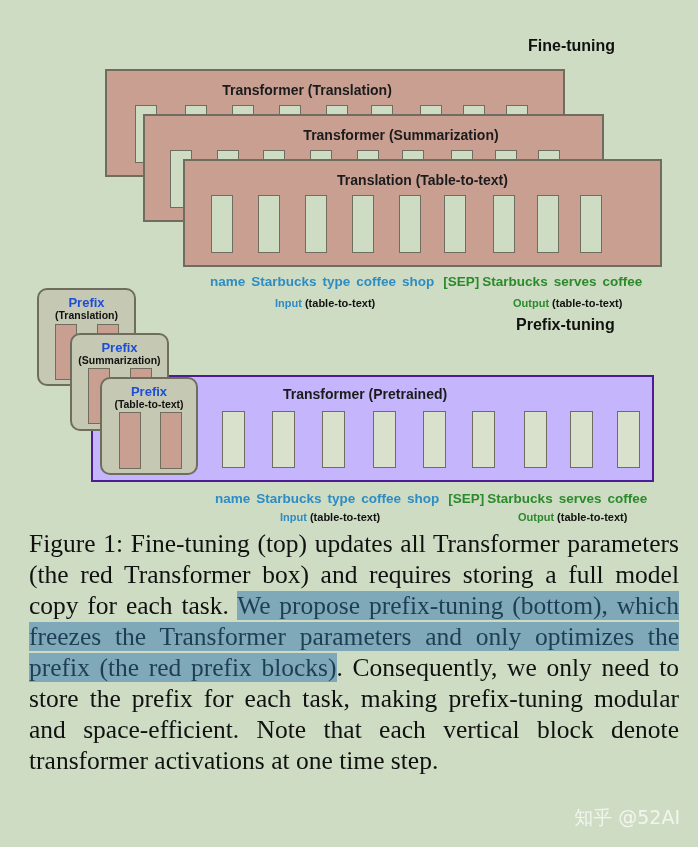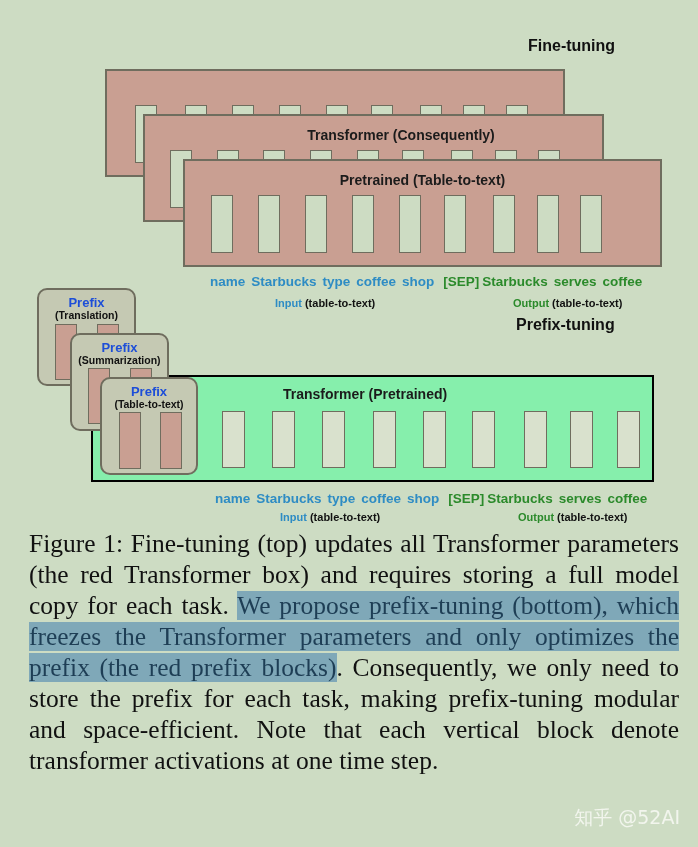--- a/index.html
+++ b/index.html
@@ -2,21 +2,21 @@
 <html><head>
 <meta charset="utf-8">
 <style>
   html,body{margin:0;padding:0;}
   body{width:698px;height:847px;background:#cddcc3;position:relative;overflow:hidden;font-family:"Liberation Sans",sans-serif;}
   .abs{position:absolute;}
   .section-title{font-weight:bold;font-size:16px;color:#111;}
   .tbox{position:absolute;background:#c99f92;border:2px solid #6f6d5e;box-sizing:border-box;}
   .tbox .ttl{position:absolute;left:0;right:0;text-align:center;font-weight:bold;font-size:14px;color:#1b1b1b;}
   .blk{position:absolute;background:#cddcc3;border:1.5px solid #6f6d5e;box-sizing:border-box;}
-  .pre-box{position:absolute;background:#86efac;border:2px solid #000000;box-sizing:border-box;}
+  .pre-box{position:absolute;background:#c4b5fd;border:2px solid #4c1d95;box-sizing:border-box;}
   .pre-box .ttl{position:absolute;text-align:center;font-weight:bold;font-size:14px;color:#1b1b1b;}
   .pblk{position:absolute;background:#d9e1cd;border:1.5px solid #6f6d5e;box-sizing:border-box;}
   .pfx{position:absolute;background:#c5c9b3;border:2px solid #6f6d5e;border-radius:10px;box-sizing:border-box;}
   .pfx .p1{position:absolute;left:0;right:0;text-align:center;font-weight:bold;font-size:13px;color:#1d4ed8;}
   .pfx .p2{position:absolute;left:0;right:0;text-align:center;font-weight:bold;font-size:10.5px;color:#111;}
   .rblk{position:absolute;background:#c99f92;border:1.5px solid #6f6d5e;box-sizing:border-box;}
   .tokens{position:absolute;font-weight:bold;font-size:13.5px;white-space:nowrap;}
   .tok-in{color:#2e8cc4;margin-right:6px;}
   .tok-out{color:#2b8a2b;margin-right:6px;}
   .sub{position:absolute;font-size:11px;font-weight:bold;color:#111;white-space:nowrap;}
@@ -25,46 +25,47 @@
   .caption{position:absolute;left:29px;top:528px;width:650px;font-family:"Liberation Serif",serif;font-size:25.5px;line-height:31px;color:#111;text-align:justify;}
   .hl{background:#7fa8b8;color:#1e3e55;}
   .wm{position:absolute;right:18px;top:805px;font-size:19px;color:#f4f7f0;font-family:"DejaVu Sans",sans-serif;opacity:0.95;}
 </style>
 </head>
 <body>
 
 <div class="abs section-title" style="left:528px;top:37px;">Fine-tuning</div>
 
 <div class="tbox" style="left:105px;top:69px;width:460px;height:108px;">
+  <div class="ttl" style="top:11px;left:0;width:400px;">Transformer (Translation)</div>
   <div class="blk" style="left:28px;top:34px;width:22px;height:58px;"></div>
   <div class="blk" style="left:78px;top:34px;width:22px;height:58px;"></div>
   <div class="blk" style="left:125px;top:34px;width:22px;height:58px;"></div>
   <div class="blk" style="left:172px;top:34px;width:22px;height:58px;"></div>
   <div class="blk" style="left:219px;top:34px;width:22px;height:58px;"></div>
   <div class="blk" style="left:264px;top:34px;width:22px;height:58px;"></div>
   <div class="blk" style="left:313px;top:34px;width:22px;height:58px;"></div>
   <div class="blk" style="left:356px;top:34px;width:22px;height:58px;"></div>
   <div class="blk" style="left:399px;top:34px;width:22px;height:58px;"></div>
 </div>
 
 <div class="tbox" style="left:143px;top:114px;width:461px;height:108px;">
-  <div class="ttl" style="top:11px;left:0;width:512px;">Transformer (Consequently)</div>
+  <div class="ttl" style="top:11px;left:0;width:512px;">Transformer (Summarization)</div>
   <div class="blk" style="left:25px;top:34px;width:22px;height:58px;"></div>
   <div class="blk" style="left:72px;top:34px;width:22px;height:58px;"></div>
   <div class="blk" style="left:118px;top:34px;width:22px;height:58px;"></div>
   <div class="blk" style="left:165px;top:34px;width:22px;height:58px;"></div>
   <div class="blk" style="left:212px;top:34px;width:22px;height:58px;"></div>
   <div class="blk" style="left:257px;top:34px;width:22px;height:58px;"></div>
   <div class="blk" style="left:306px;top:34px;width:22px;height:58px;"></div>
   <div class="blk" style="left:350px;top:34px;width:22px;height:58px;"></div>
   <div class="blk" style="left:393px;top:34px;width:22px;height:58px;"></div>
 </div>
 
 <div class="tbox" style="left:183px;top:159px;width:479px;height:108px;">
-  <div class="ttl" style="top:11px;">Pretrained (Table-to-text)</div>
+  <div class="ttl" style="top:11px;">Translation (Table-to-text)</div>
   <div class="blk" style="left:26px;top:34px;width:22px;height:58px;"></div>
   <div class="blk" style="left:73px;top:34px;width:22px;height:58px;"></div>
   <div class="blk" style="left:120px;top:34px;width:22px;height:58px;"></div>
   <div class="blk" style="left:167px;top:34px;width:22px;height:58px;"></div>
   <div class="blk" style="left:214px;top:34px;width:22px;height:58px;"></div>
   <div class="blk" style="left:259px;top:34px;width:22px;height:58px;"></div>
   <div class="blk" style="left:308px;top:34px;width:22px;height:58px;"></div>
   <div class="blk" style="left:352px;top:34px;width:22px;height:58px;"></div>
   <div class="blk" style="left:395px;top:34px;width:22px;height:58px;"></div>
 </div>

